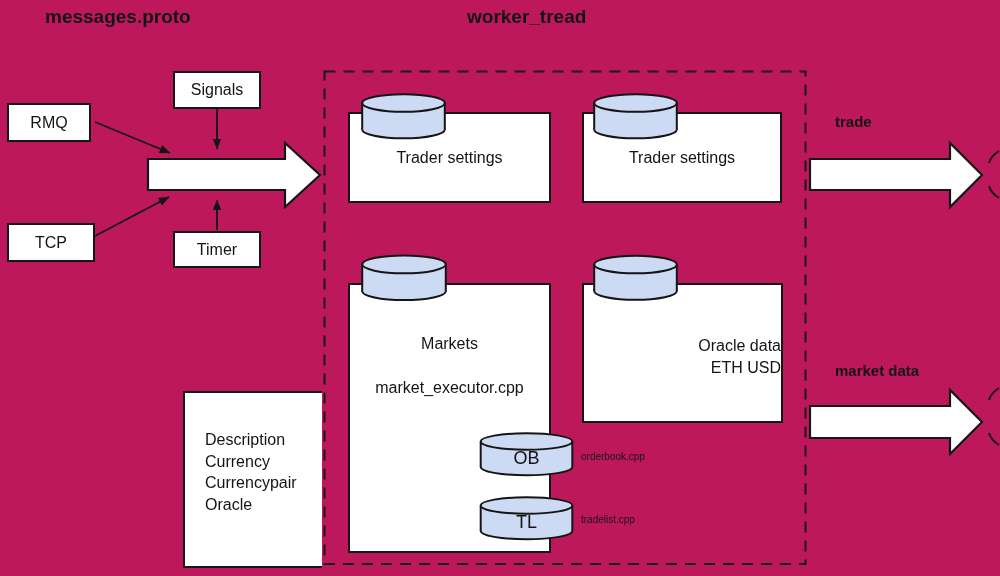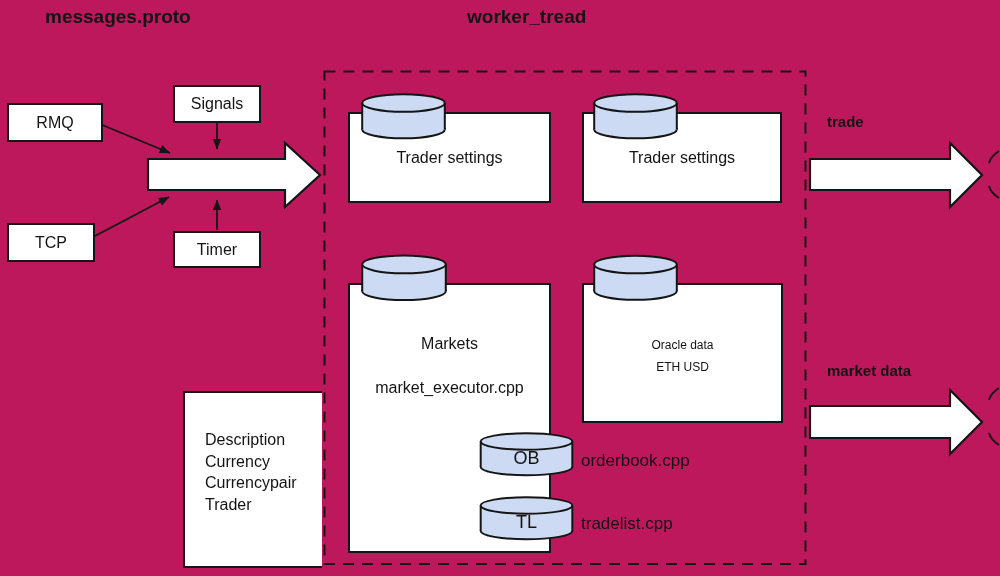--- a/index.html
+++ b/index.html
@@ -11,25 +11,25 @@
   .title{position:absolute;z-index:4;font-size:19px;font-weight:700;white-space:nowrap;}
   .box{
     position:absolute;z-index:2;box-sizing:border-box;background:#ffffff;
     border:2px solid var(--outline,#141414);
     display:flex;align-items:center;justify-content:center;
     font-size:16px;white-space:nowrap;
   }
   .box.open-right{border-right:none;justify-content:flex-start;align-items:flex-start;}
   .cyl{position:absolute;z-index:3;}
   .cyl text{font-family:"Liberation Sans","DejaVu Sans",sans-serif;font-size:18px;fill:#141414;}
-  .flabel{position:absolute;z-index:4;font-size:17px;white-space:nowrap;}
-  .arrowlabel{position:absolute;z-index:4;font-size:15px;font-weight:700;white-space:nowrap;}
+  .flabel{position:absolute;z-index:4;font-size:10px;white-space:nowrap;}
+  .arrowlabel{position:absolute;z-index:4;font-size:15px;font-weight:700;white-space:nowrap;margin-left:8px;}
   .inner-abs{position:absolute;left:0;right:0;text-align:center;white-space:nowrap;}
   .desc-lines{padding:36px 0 0 20px;font-size:16px;line-height:21.5px;text-align:left;}
-  .oracle-lines{width:100%;padding-top:50px;font-size:12px;line-height:21.5px;text-align:center;}
+  .oracle-lines{width:100%;padding-top:50px;font-size:16px;line-height:21.5px;text-align:right;}
 </style>
 </head>
 <body>
 
 <div class="canvas">
 
   <svg class="layer" width="1000" height="576" viewBox="0 0 1000 576">
     <defs>
       <marker id="ah" viewBox="0 0 10 10" refX="8.6" refY="5" markerWidth="12" markerHeight="12" orient="auto" markerUnits="userSpaceOnUse">
         <path d="M0 1.4 L9 5 L0 8.6 Z" fill="var(--outline,#151515)"></path>
@@ -51,24 +51,24 @@
 
     <path d="M999 151 Q991 156 989 163" fill="none" stroke="var(--outline,#151515)" stroke-width="2"></path>
     <path d="M989 186 Q991 193 999 198" fill="none" stroke="var(--outline,#151515)" stroke-width="2"></path>
     <path d="M999 388 Q991 393 989 400" fill="none" stroke="var(--outline,#151515)" stroke-width="2"></path>
     <path d="M989 433 Q991 440 999 445" fill="none" stroke="var(--outline,#151515)" stroke-width="2"></path>
   </svg>
 
   <div class="title" style="left:45px;top:6px">messages.proto</div>
   <div class="title" style="left:467px;top:6px">worker_tread</div>
 
-  <div class="box" style="left:7px;top:103px;width:96px;height:39px">
+  <div class="box" style="left:7px;top:103px;width:84px;height:39px">
     <span>RMQ</span>
   </div>
-  <div class="box" style="left:173px;top:85px;width:88px;height:38px">
+  <div class="box" style="left:173px;top:71px;width:88px;height:38px">
     <span>Signals</span>
   </div>
   <div class="box" style="left:7px;top:223px;width:88px;height:39px">
     <span>TCP</span>
   </div>
   <div class="box" style="left:173px;top:231px;width:88px;height:37px">
     <span>Timer</span>
   </div>
 
   <div class="box" style="left:348px;top:112px;width:203px;height:91px">
@@ -88,21 +88,21 @@
       <div>Oracle data</div>
       <div>ETH USD</div>
     </div>
   </div>
 
   <div class="box open-right" style="left:183px;top:391px;width:139px;height:177px">
     <div class="desc-lines">
       <div>Description</div>
       <div>Currency</div>
       <div>Currencypair</div>
-      <div>Trader</div>
+      <div>Oracle</div>
     </div>
   </div>
 
   <svg class="cyl" style="left:361px;top:93px" width="85" height="47" viewBox="0 0 85 47">
     <ellipse cx="42.5" cy="36.5" rx="41.3" ry="8.8" fill="var(--cylinder-fill,#ccdaf4)" stroke="var(--outline,#151515)" stroke-width="2"></ellipse>
     <rect x="1.2" y="10" width="82.6" height="26.5" fill="var(--cylinder-fill,#ccdaf4)"></rect>
     <line x1="1.2" y1="10" x2="1.2" y2="36.5" stroke="var(--outline,#151515)" stroke-width="2"></line>
     <line x1="83.8" y1="10" x2="83.8" y2="36.5" stroke="var(--outline,#151515)" stroke-width="2"></line>
     <ellipse cx="42.5" cy="10" rx="41.3" ry="8.8" fill="var(--cylinder-fill,#ccdaf4)" stroke="var(--outline,#151515)" stroke-width="2"></ellipse>
   </svg>

